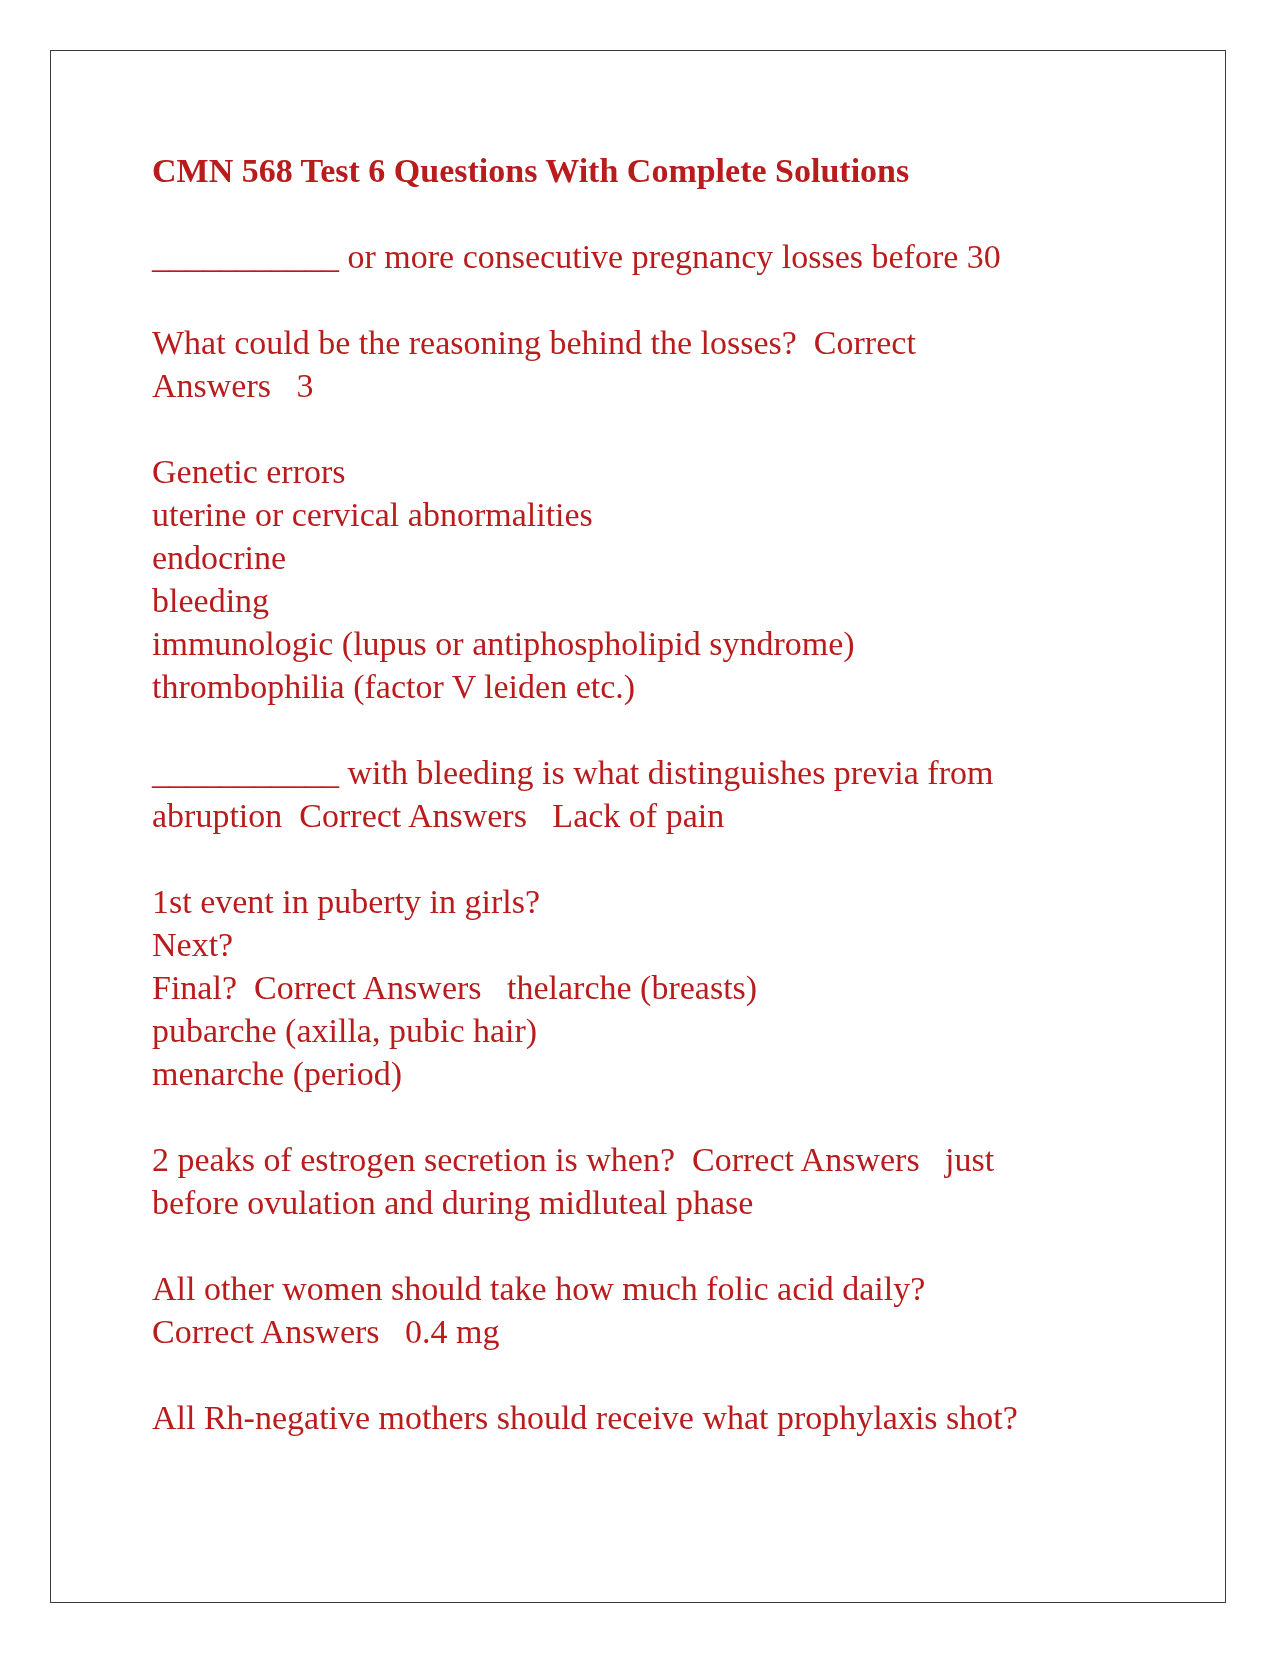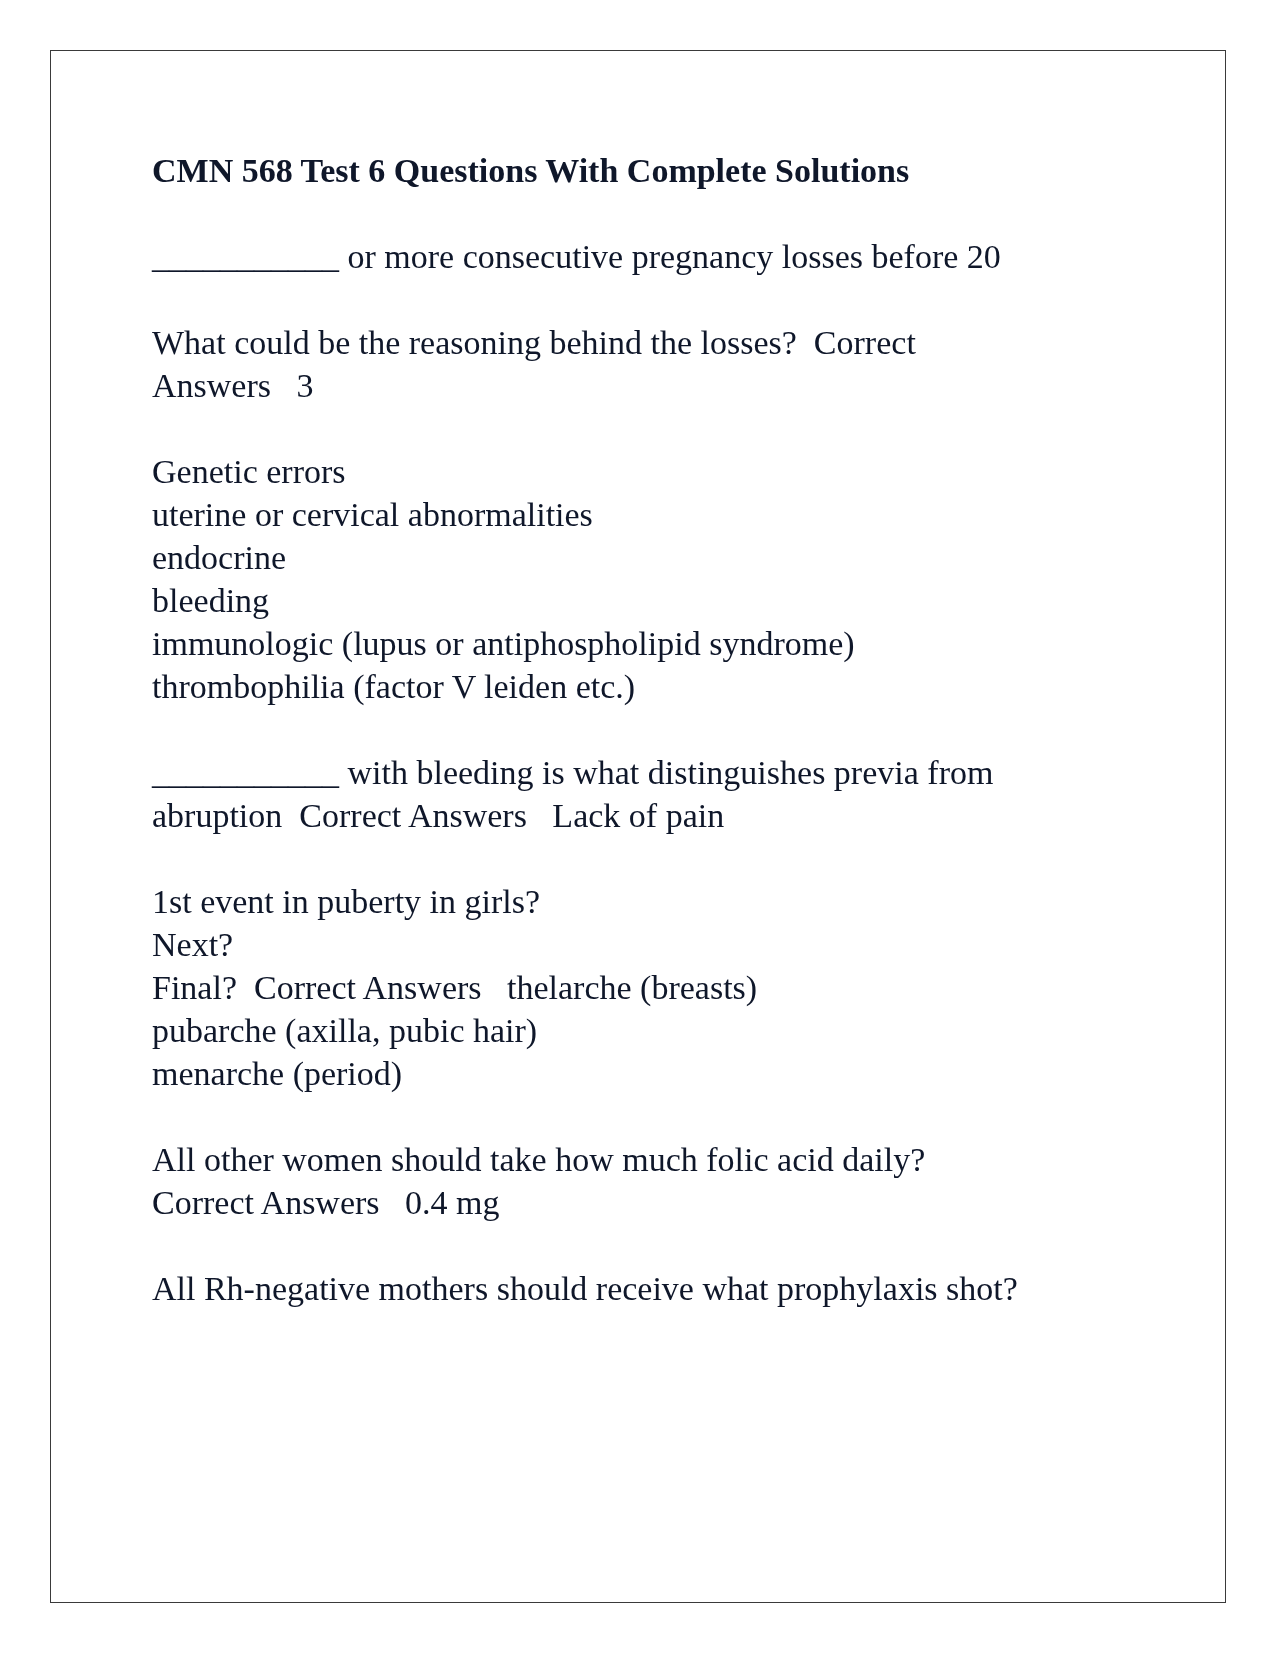--- a/index.html
+++ b/index.html
@@ -24,21 +24,21 @@
     background: #ffffff;
   }
   .content {
     position: absolute;
     left: 101px;
     top: 98px;
     width: 1000px;
     font-family: "Liberation Serif", serif;
     font-size: 34px;
     line-height: 43px;
-    color: #0f172a;
+    color: #b91c1c;
   }
   .title {
     font-weight: bold;
     margin: 0 0 43px 0;
     font-size: 34px;
     line-height: 43px;
   }
   .block {
     margin: 0 0 43px 0;
   }
@@ -48,21 +48,21 @@
   }
 </style>
 </head>
 <body>
 
 <div class="page">
   <div class="content">
     <div class="title">CMN 568 Test 6 Questions With Complete Solutions</div>
 
     <div class="block">
-      <span class="line">___________ or more consecutive pregnancy losses before 20</span>
+      <span class="line">___________ or more consecutive pregnancy losses before 30</span>
     </div>
 
     <div class="block">
       <span class="line">What could be the reasoning behind the losses?  Correct</span>
       <span class="line">Answers   3</span>
     </div>
 
     <div class="block">
       <span class="line">Genetic errors</span>
       <span class="line">uterine or cervical abnormalities</span>
@@ -78,20 +78,24 @@
     </div>
 
     <div class="block">
       <span class="line">1st event in puberty in girls?</span>
       <span class="line">Next?</span>
       <span class="line">Final?  Correct Answers   thelarche (breasts)</span>
       <span class="line">pubarche (axilla, pubic hair)</span>
       <span class="line">menarche (period)</span>
     </div>
 
+    <div class="block">
+      <span class="line">2 peaks of estrogen secretion is when?  Correct Answers   just</span>
+      <span class="line">before ovulation and during midluteal phase</span>
+    </div>
 
     <div class="block">
       <span class="line">All other women should take how much folic acid daily?</span>
       <span class="line">Correct Answers   0.4 mg</span>
     </div>
 
     <div class="block">
       <span class="line">All Rh-negative mothers should receive what prophylaxis shot?</span>
     </div>
   </div>

